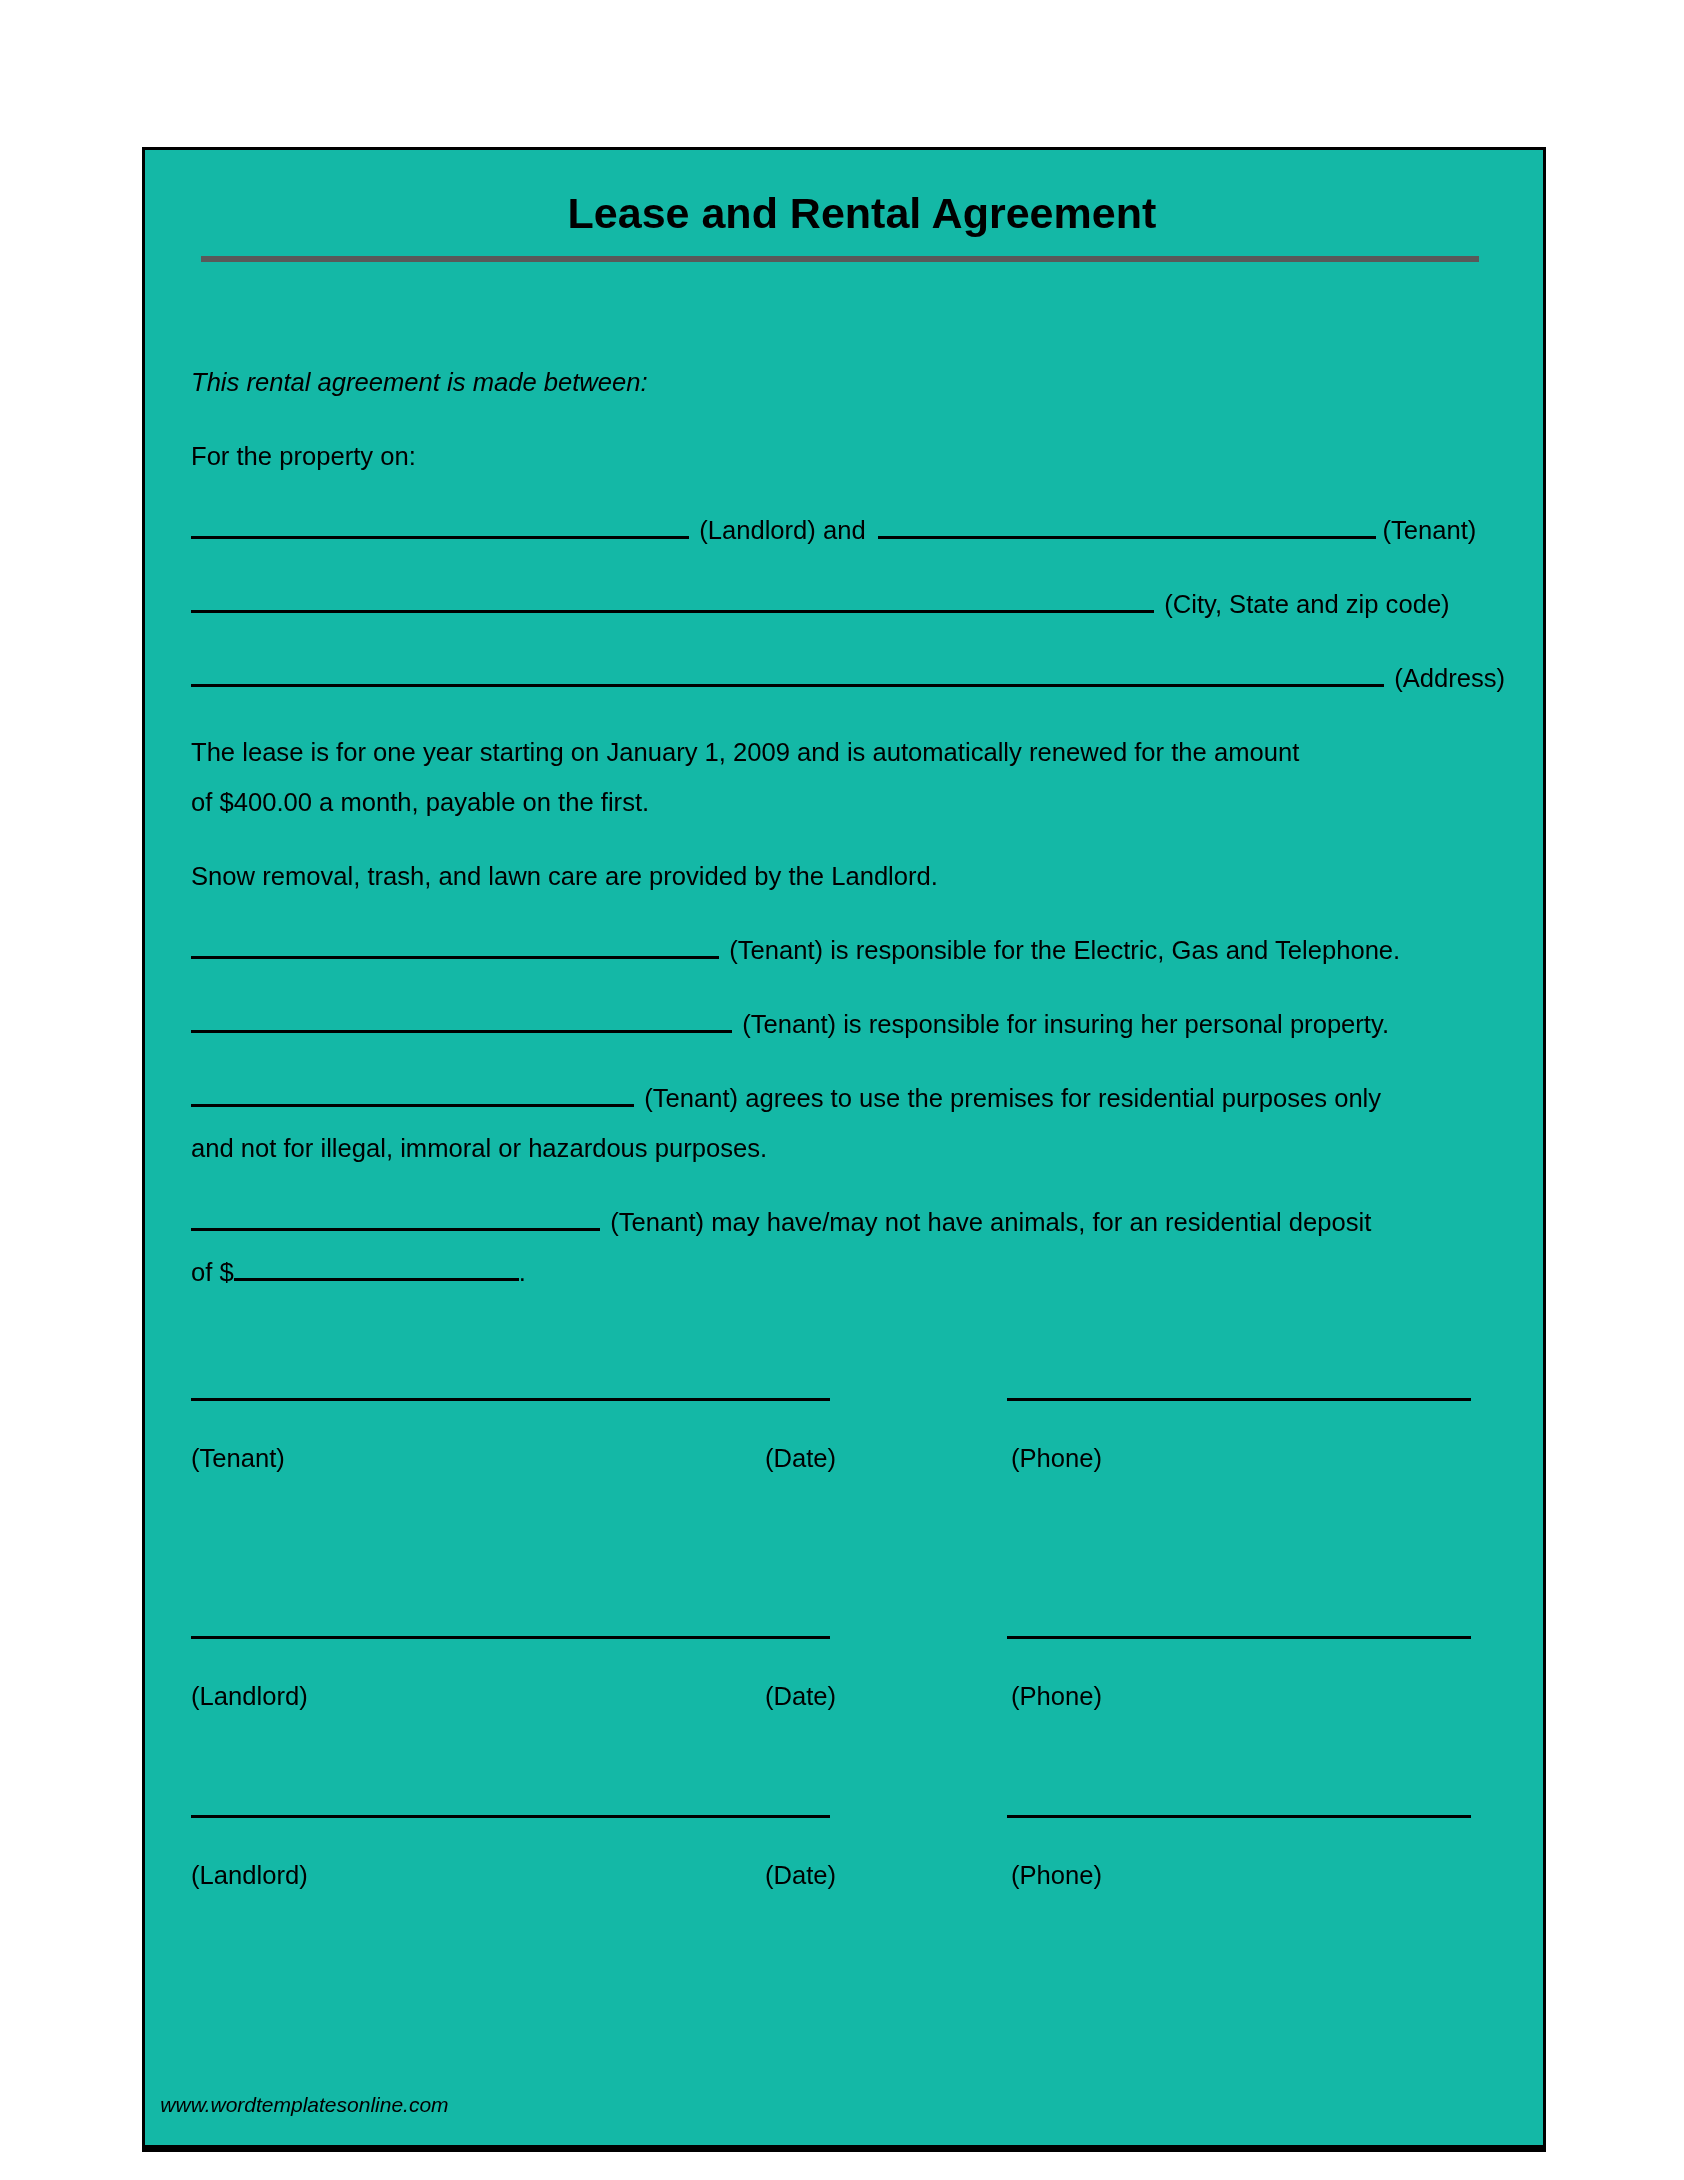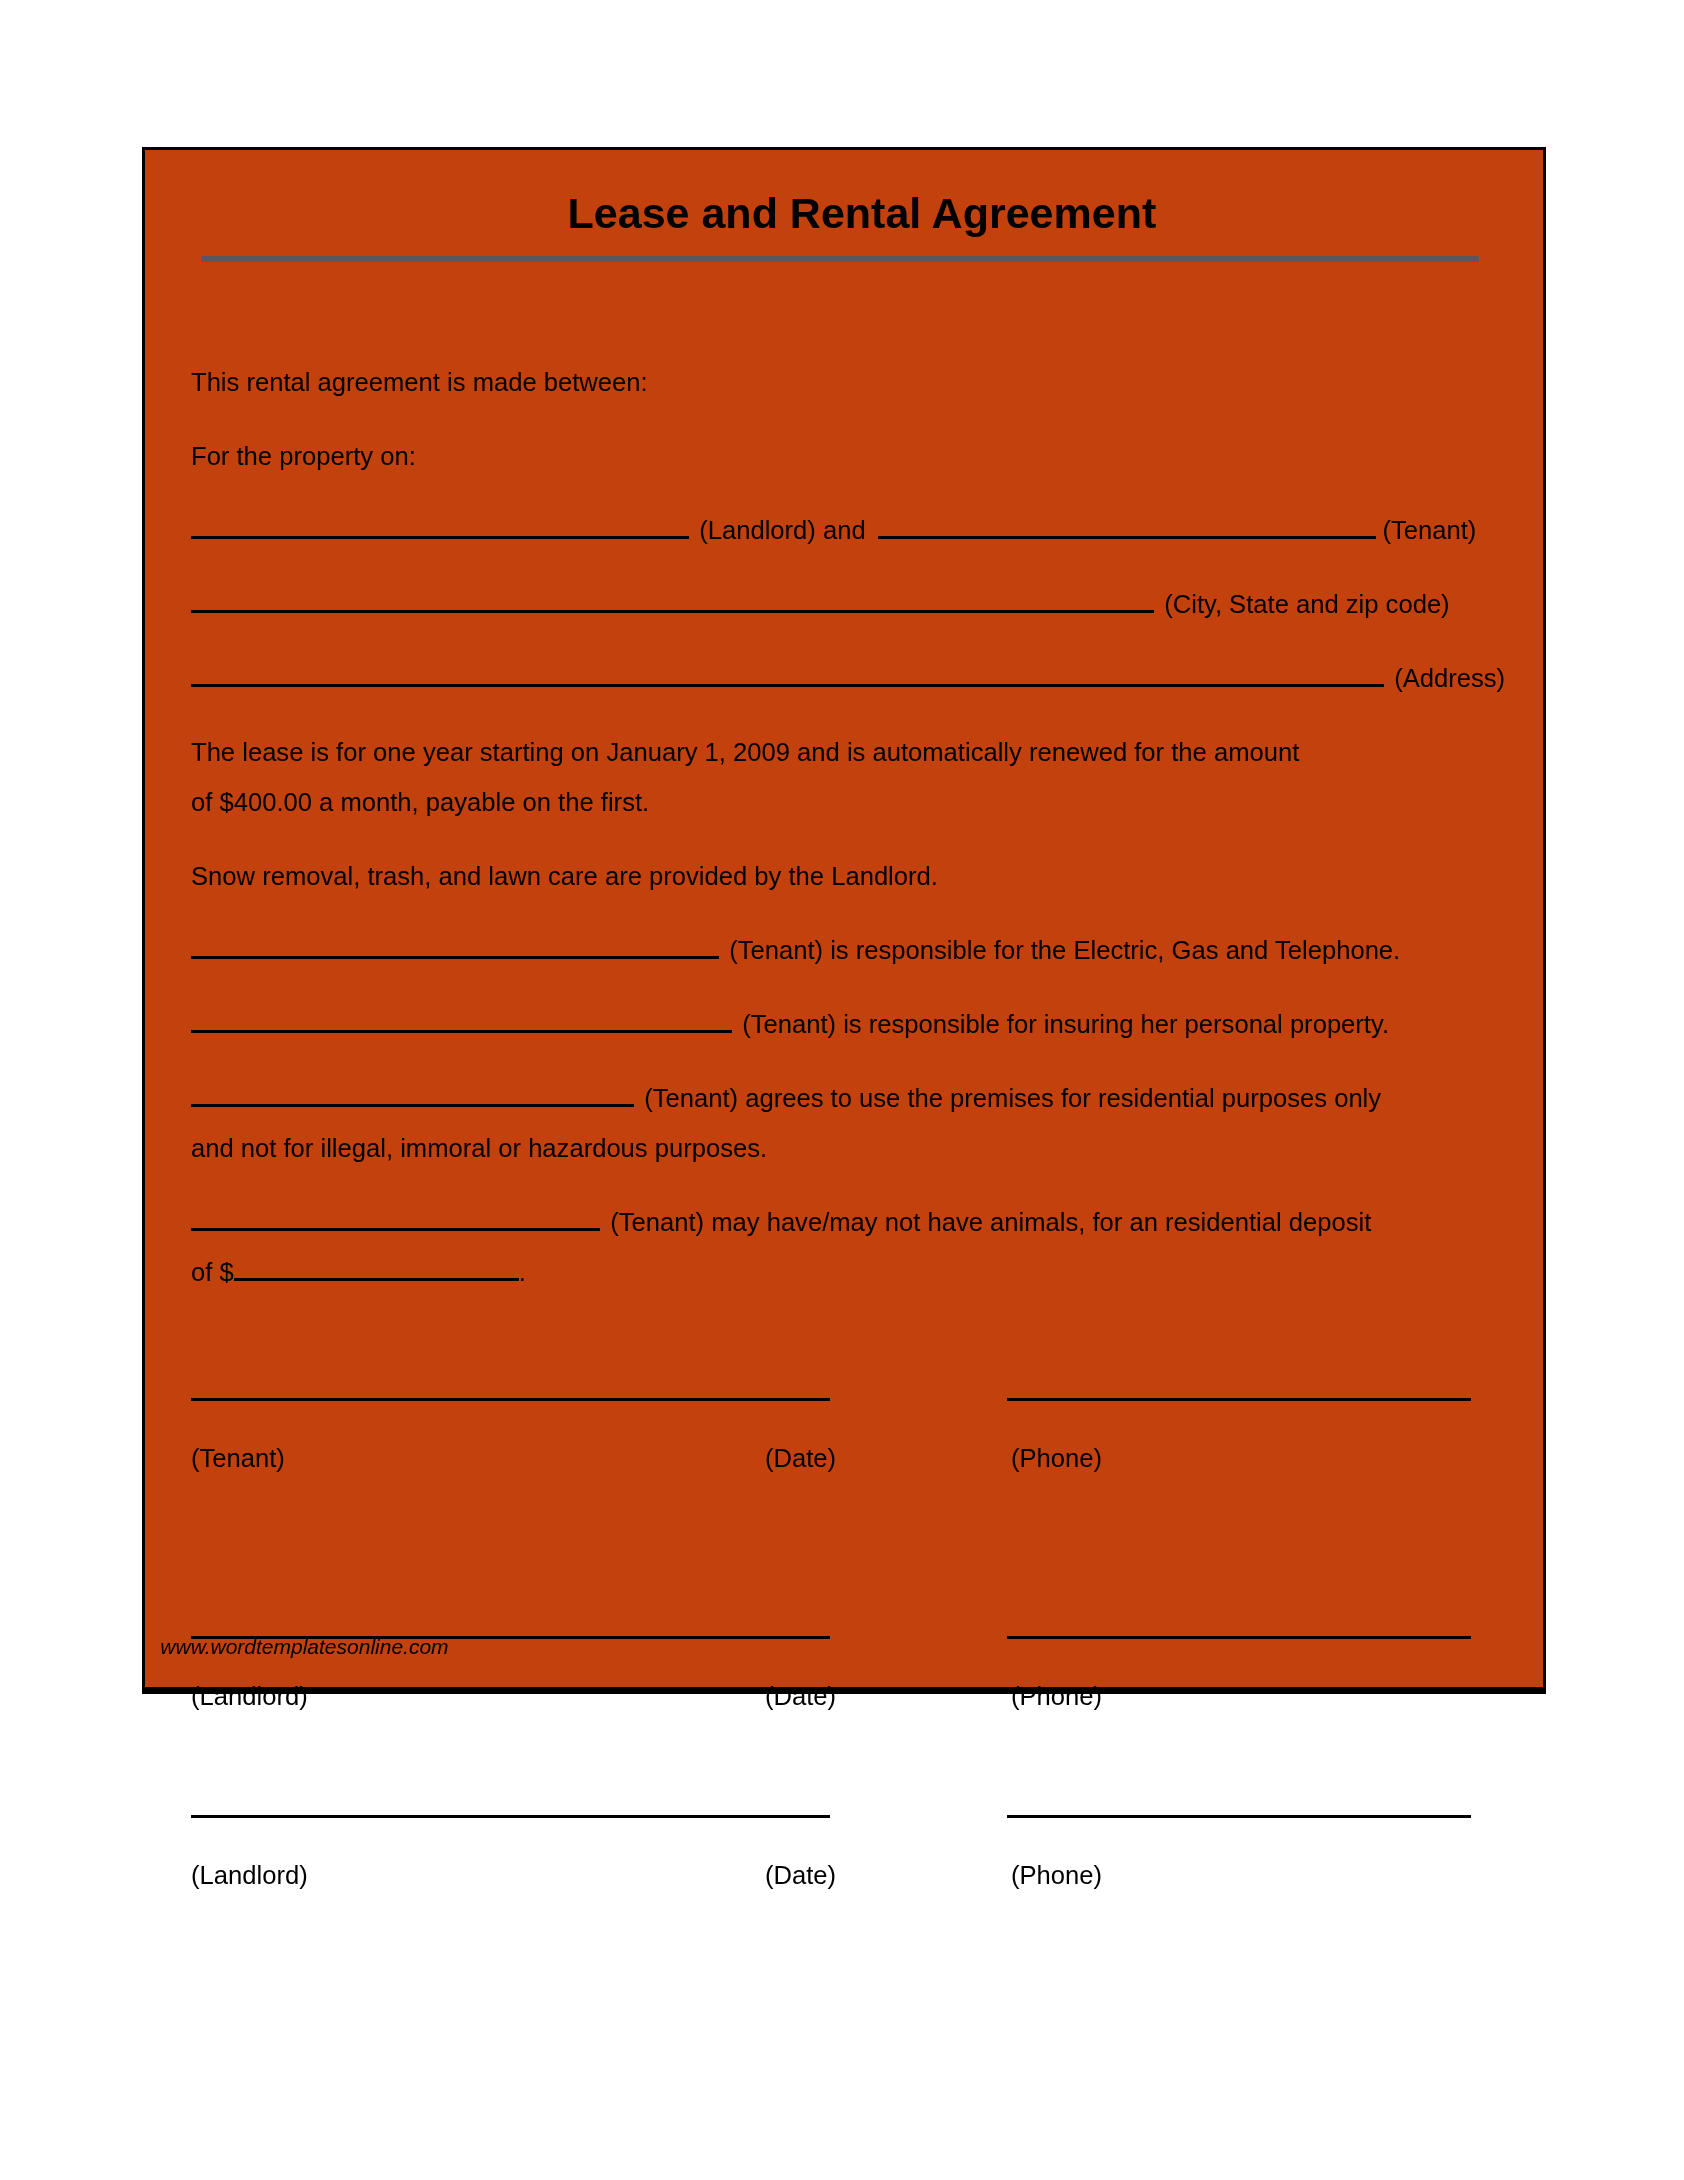--- a/index.html
+++ b/index.html
@@ -12,25 +12,25 @@
     height: 2181px;
     position: relative;
     font-family: "Liberation Sans", sans-serif;
     color: #000000;
   }
   .page {
     position: absolute;
     left: 142px;
     top: 147px;
     width: 1404px;
-    height: 1547px;
+    height: 2005px;
     box-sizing: border-box;
     border: 3.4px solid #000000;
     border-bottom-width: 7.7px;
-    background: #c2410c;
+    background: #14b8a6;
   }
   .content {
     padding: 38px 10.2px 0 46px;
   }
   .doc-title {
     margin: 0;
     font-size: 43px;
     line-height: 51px;
     font-weight: 700;
     text-align: center;
@@ -42,20 +42,21 @@
     background: #595959;
     margin: 17px 0 0 10.2px;
   }
   .para {
     font-size: 25.6px;
     line-height: 50px;
     margin: 0 0 24px 0;
   }
   .para.first {
     margin-top: 95px;
+    font-style: italic;
   }
   .oneline {
     white-space: nowrap;
   }
   .pline {
     display: block;
   }
   .blank {
     display: inline-block;
     height: 19px;

